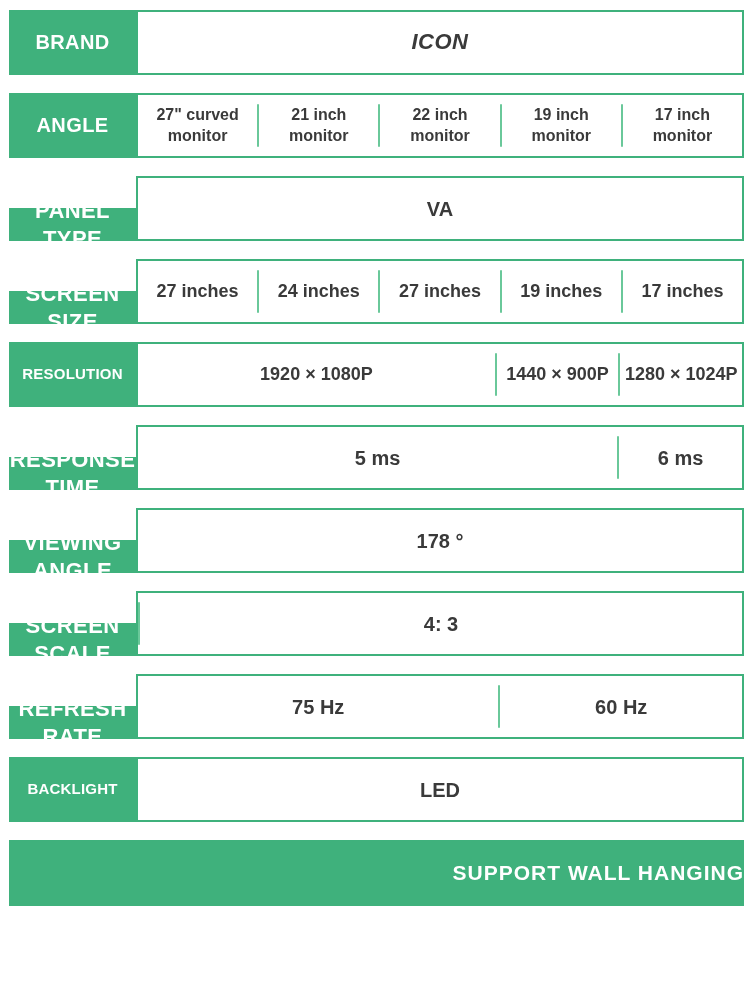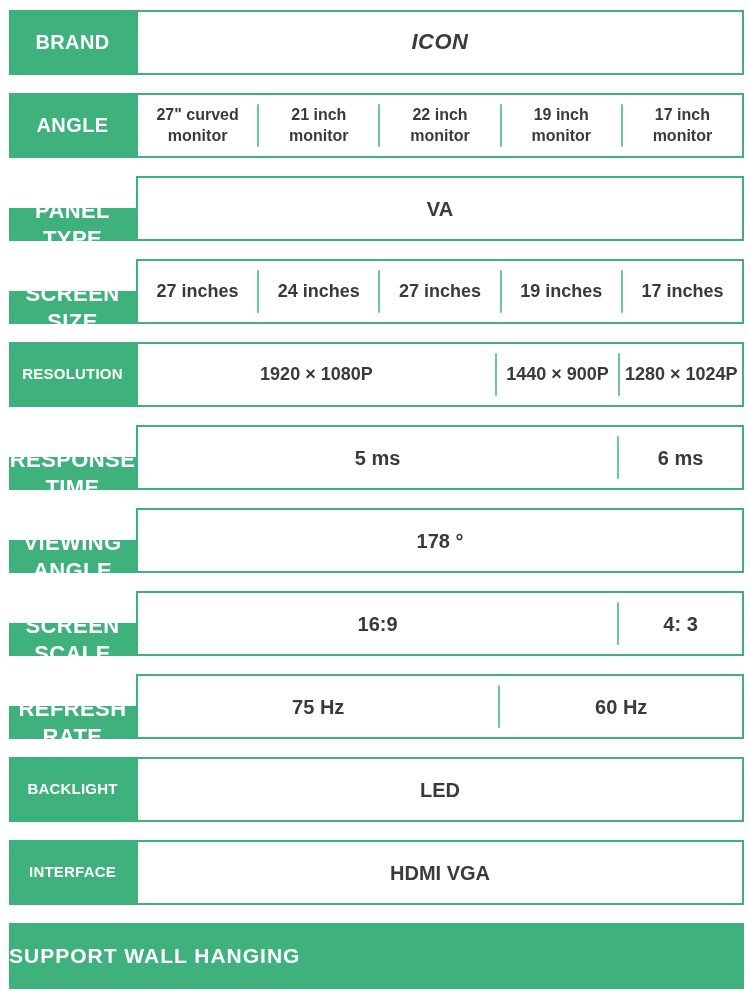--- a/index.html
+++ b/index.html
@@ -73,21 +73,21 @@
   .fs16{font-size:16px;}
   .fs18{font-size:18px;}
   .fs20{font-size:20px;}
   .nowrap{white-space:nowrap;text-align:center;}
   .brand-value{font-size:22px;font-style:italic;letter-spacing:.5px;}
   .footer-row{
     height:66px;
     margin-bottom:0;
     background:var(--green);
     color:#fff;
-    display:flex;align-items:center;justify-content:flex-start;
+    display:flex;align-items:center;justify-content:flex-end;
     font-weight:bold;
     font-size:21px;
     letter-spacing:1px;
   }
 </style>
 </head>
 <body>
 
 <div class="sheet">
 
@@ -158,21 +158,20 @@
   <div class="row">
     <div class="label md">VIEWING ANGLE</div>
     <div class="content">
       <div class="cell sp5 fs20">178 °</div>
     </div>
   </div>
 
   <div class="row">
     <div class="label md">SCREEN SCALE</div>
     <div class="content">
-      <div class="cell sp4 fs20">16:9</div>
       <span class="divider"></span>
       <div class="cell sp1 fs20">4: 3</div>
     </div>
   </div>
 
   <div class="row">
     <div class="label md">REFRESH RATE</div>
     <div class="content">
       <div class="cell sp3 fs20">75 Hz</div>
       <span class="divider"></span>
@@ -180,24 +179,18 @@
     </div>
   </div>
 
   <div class="row">
     <div class="label sm">BACKLIGHT</div>
     <div class="content">
       <div class="cell sp5 fs20">LED</div>
     </div>
   </div>
 
-  <div class="row">
-    <div class="label sm">INTERFACE</div>
-    <div class="content">
-      <div class="cell sp5 fs20">HDMI VGA</div>
-    </div>
-  </div>
 
   <div class="footer-row">
     <div>SUPPORT WALL HANGING</div>
   </div>
 
 </div>
 
 </body></html>

